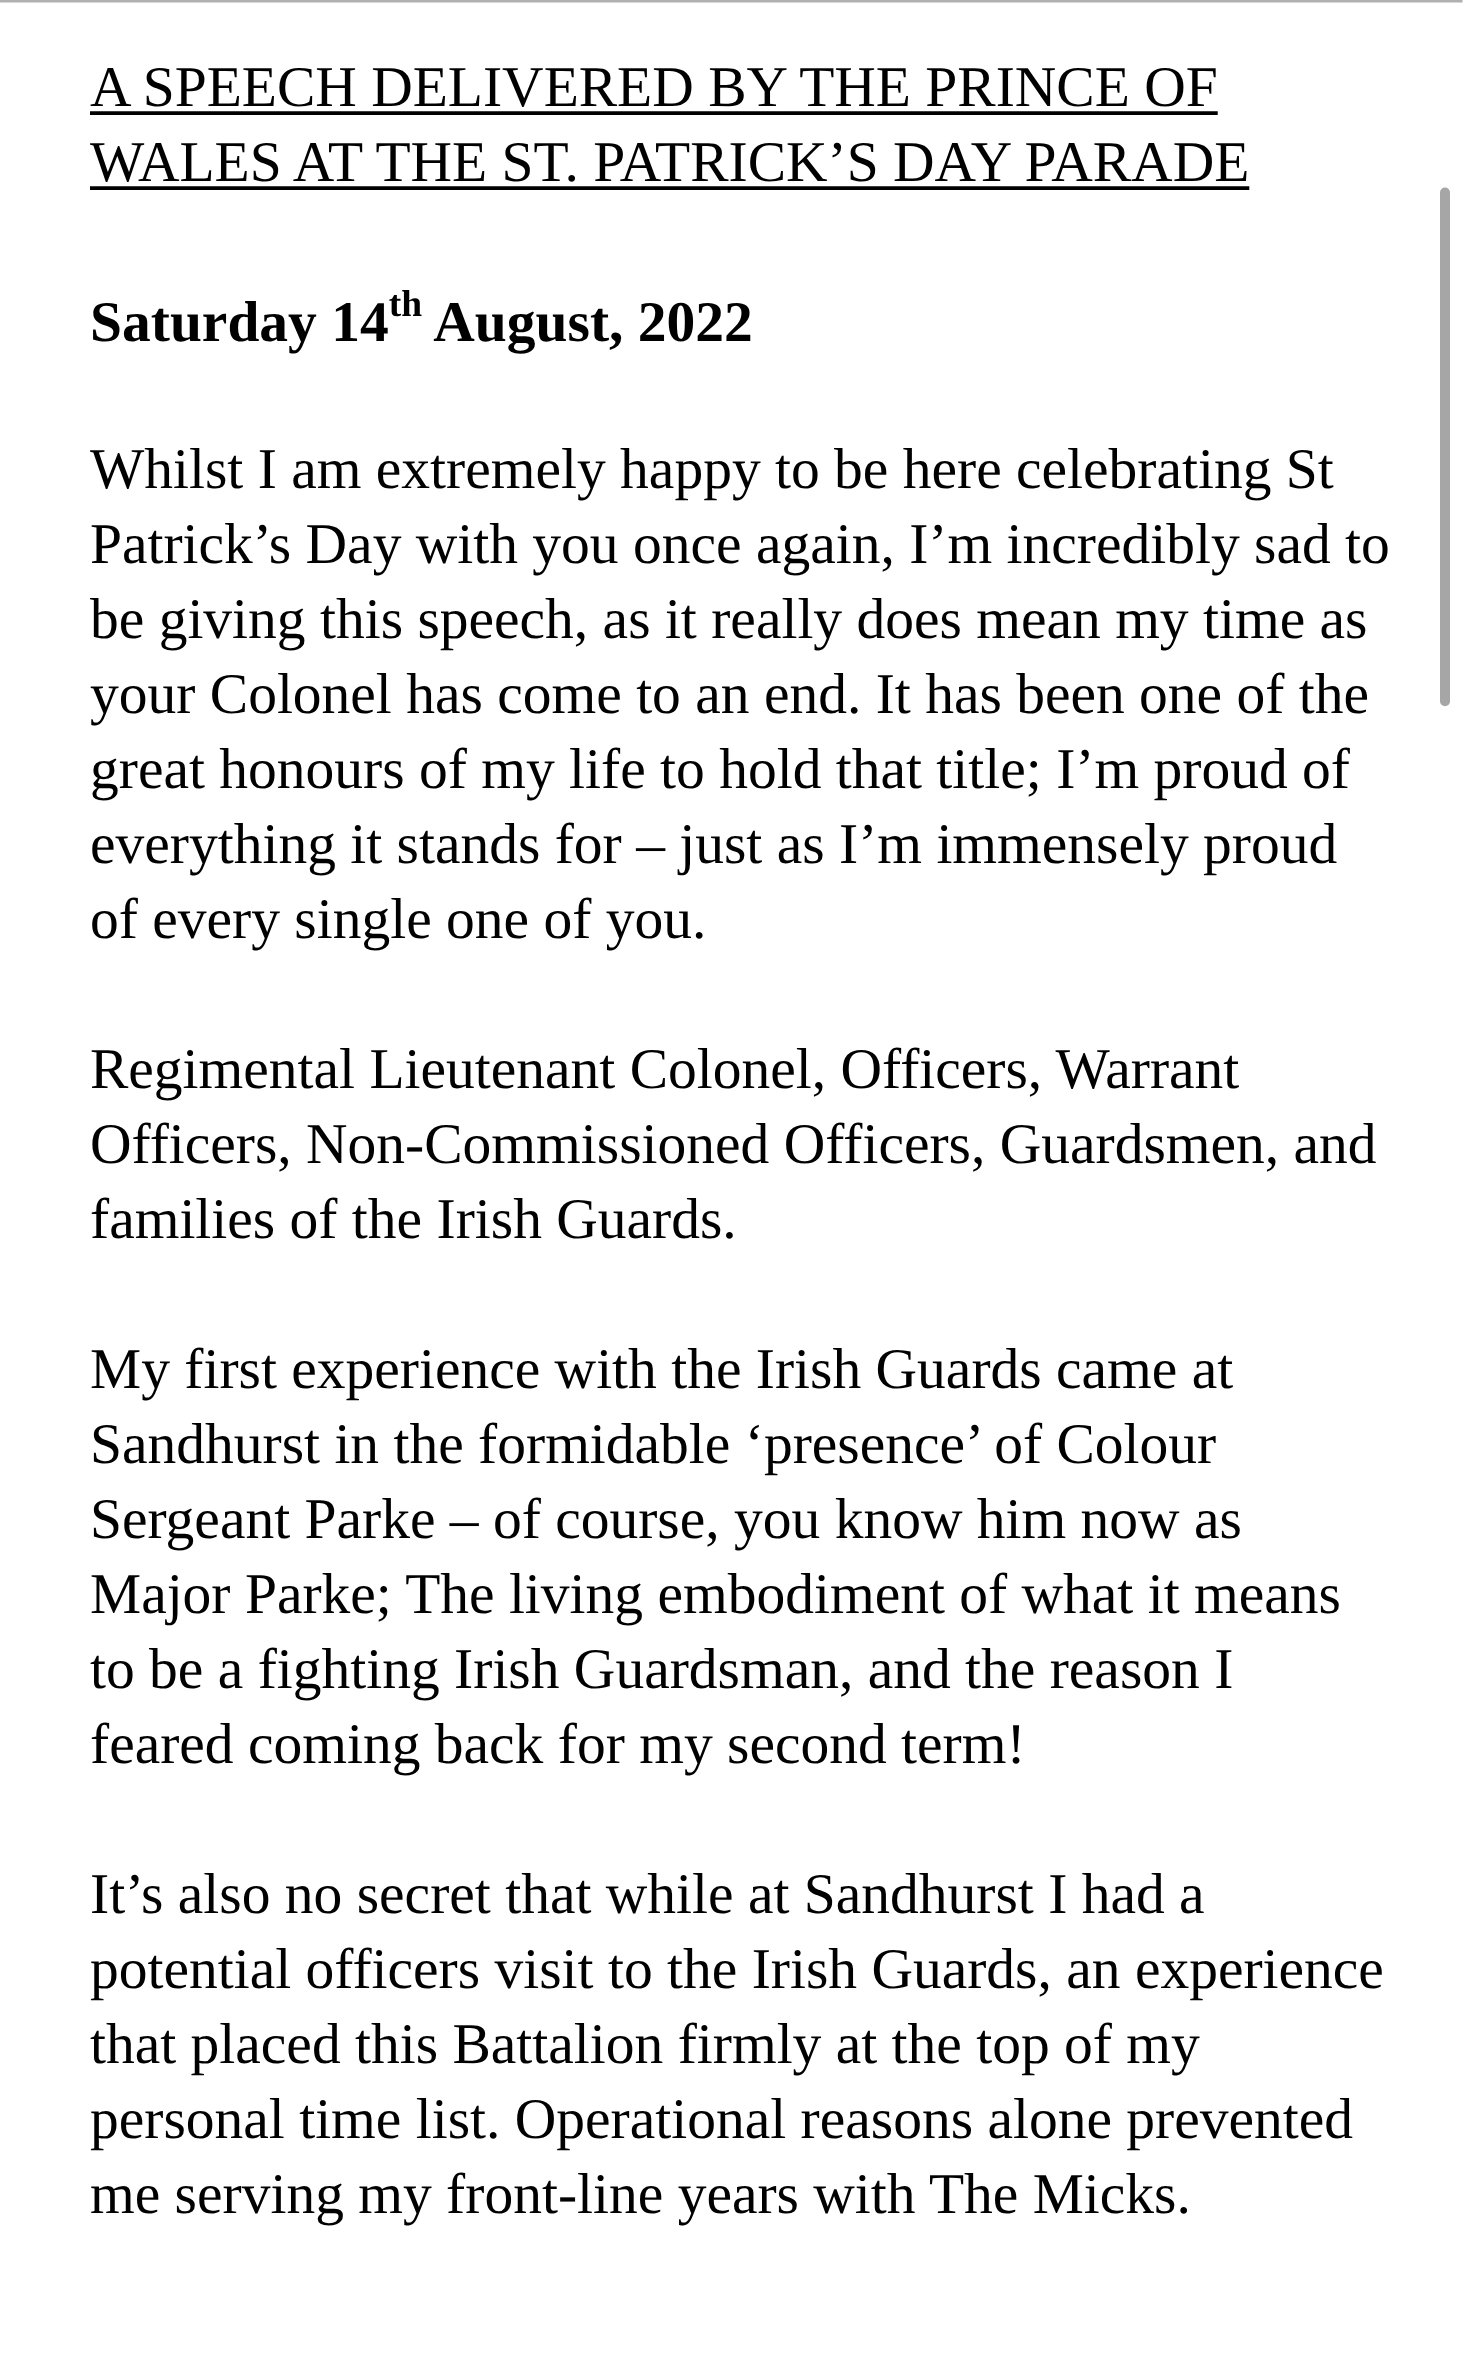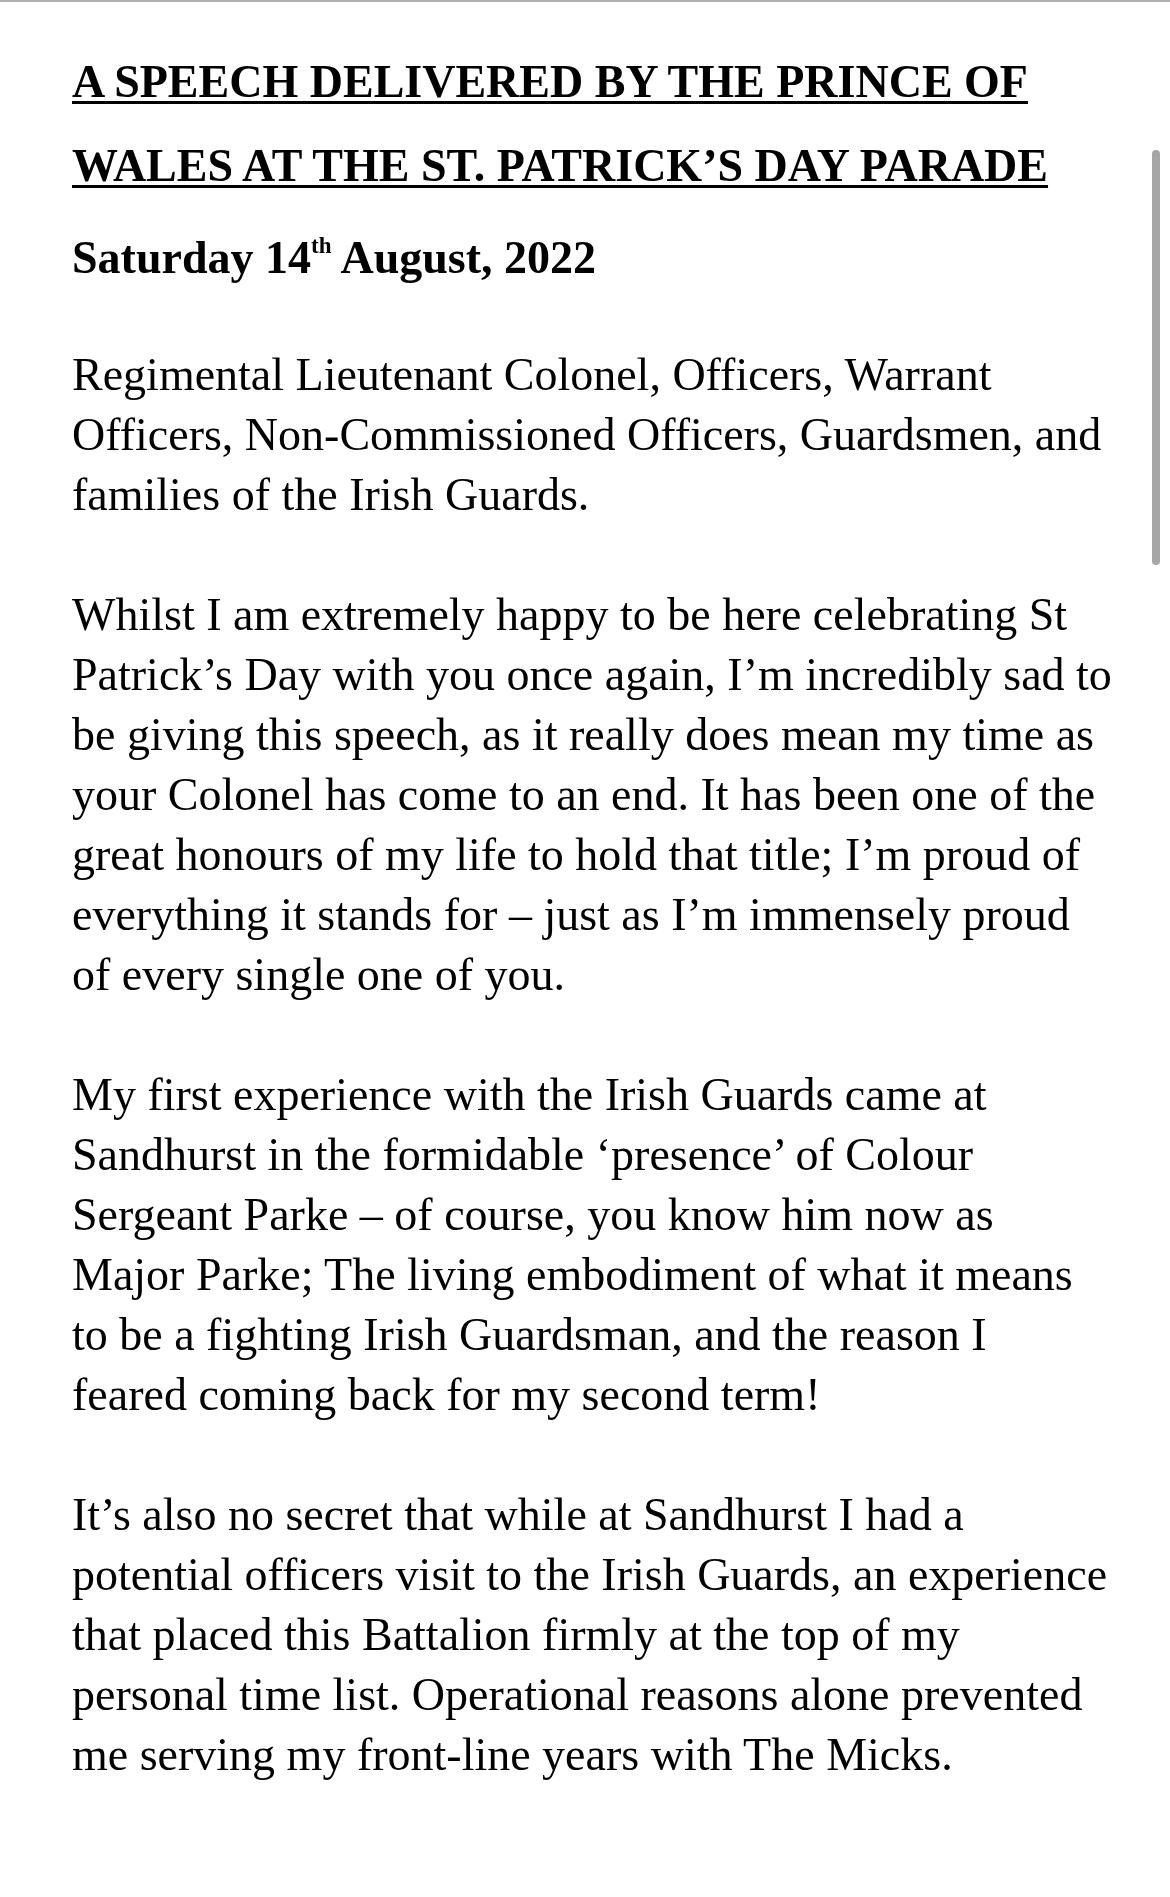--- a/index.html
+++ b/index.html
@@ -26,38 +26,38 @@
     left: 72px;
     top: 0;
     width: 1040px;
   }
   .title {
     position: absolute;
     left: 0; top: 40px;
     width: 1040px;
     margin: 0;
     font-size: 46px;
-    line-height: 84px;
-    font-weight: bold;
+    line-height: 60px;
+    font-weight: normal;
     text-decoration: underline;
     text-decoration-thickness: 3px;
     text-underline-offset: 4px;
     letter-spacing: 0px;
   }
   .date {
     position: absolute;
     left: 0; top: 228px;
     margin: 0;
     font-size: 46px;
     line-height: 60px;
     font-weight: bold;
     white-space: nowrap;
   }
   .date sup {
-    font-size: 23px;
+    font-size: 30px;
     line-height: 0;
     vertical-align: 0;
     position: relative;
     top: -20px;
   }
   .body {
     position: absolute;
     left: 0; top: 345px;
     width: 1040px;
   }
@@ -81,20 +81,20 @@
 <body>
 
 <div class="top-border"></div>
 
 <div class="doc">
   <h1 class="title">A SPEECH DELIVERED BY THE PRINCE OF WALES AT THE ST. PATRICK’S DAY PARADE</h1>
 
   <div class="date"><span>Saturday</span> <span>14</span><sup>th</sup> <span>August, 2022</span></div>
 
   <div class="body">
+    <p>Whilst I am extremely happy to be here celebrating St Patrick’s Day with you once again, I’m incredibly sad to be giving this speech, as it really does mean my time as your Colonel has come to an end. It has been one of the great honours of my life to hold that title; I’m proud of everything it stands for – just as I’m immensely proud of every single one of you.</p>
     <p>Regimental Lieutenant Colonel, Officers, Warrant Officers, Non-Commissioned Officers, Guardsmen, and families of the Irish Guards.</p>
-    <p>Whilst I am extremely happy to be here celebrating St Patrick’s Day with you once again, I’m incredibly sad to be giving this speech, as it really does mean my time as your Colonel has come to an end. It has been one of the great honours of my life to hold that title; I’m proud of everything it stands for – just as I’m immensely proud of every single one of you.</p>
     <p>My first experience with the Irish Guards came at Sandhurst in the formidable ‘presence’ of Colour Sergeant Parke – of course, you know him now as Major Parke; The living embodiment of what it means to be a fighting Irish Guardsman, and the reason I feared coming back for my second term!</p>
     <p>It’s also no secret that while at Sandhurst I had a potential officers visit to the Irish Guards, an experience that placed this Battalion firmly at the top of my personal time list. Operational reasons alone prevented me serving my front-line years with The Micks.</p>
   </div>
 </div>
 
 <div class="scrollbar-thumb"></div>
 
 </body></html>

